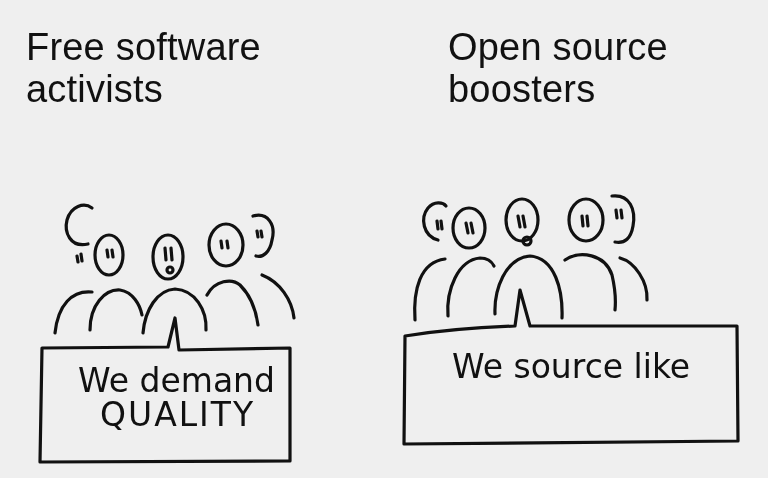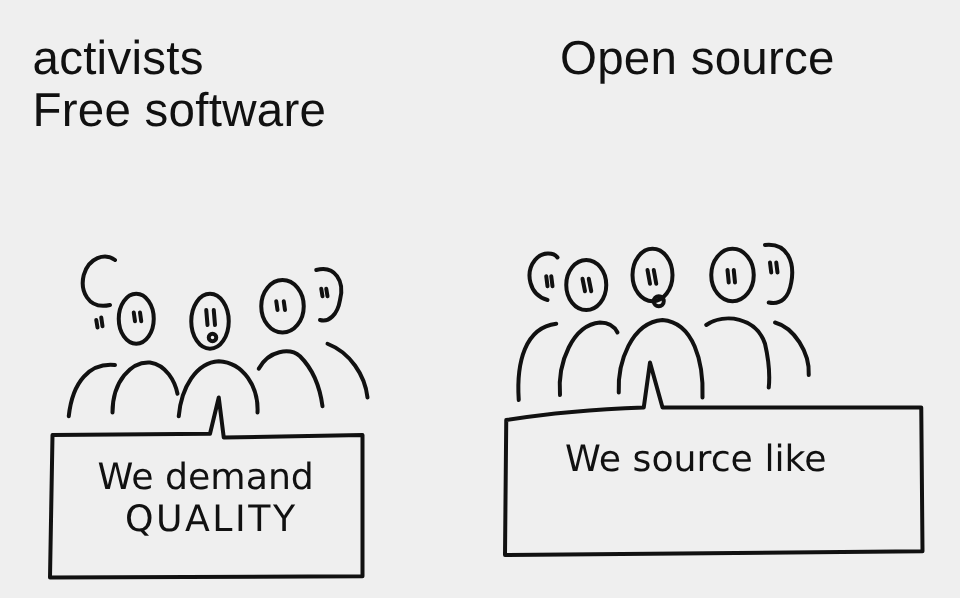--- a/index.html
+++ b/index.html
@@ -11,33 +11,34 @@
     }
     .title {
       position:absolute; font-size:38px; line-height:42px; color:#111;
       letter-spacing:0.2px;
     }
     #title-left { left:26px; top:26px; }
     #title-right { left:448px; top:26px; }
     svg.art { position:absolute; left:0; top:0; }
     .hand {
       position:absolute; font-family:"DejaVu Sans", sans-serif; color:#111;
-      font-size:29px; line-height:34px; white-space:nowrap;
+      font-size:33px; line-height:34px; white-space:nowrap;
     }
     .hand .l2 { letter-spacing:2px; }
   </style>
 </head>
 <body>
 
 <div id="title-left" class="title">
+  <div>Free software</div>
   <div>activists</div>
-  <div>Free software</div>
 </div>
 <div id="title-right" class="title">
   <div>Open source</div>
+  <div>boosters</div>
 </div>
 
 <svg class="art" width="768" height="478" viewBox="0 0 768 478" fill="none" stroke="#111" stroke-width="3.2" stroke-linecap="round" stroke-linejoin="round">
 
   <g>
 
     <path d="M88 244 C70 248 64 232 67 220 C71 206 84 202 92 208"></path>
     <path d="M78 262 l-1 -6 M82 261 l-1 -7"></path>
     <ellipse cx="109" cy="255" rx="14" ry="20"></ellipse>
     <path d="M107 250 l1 7 M112 250 l1 7"></path>

